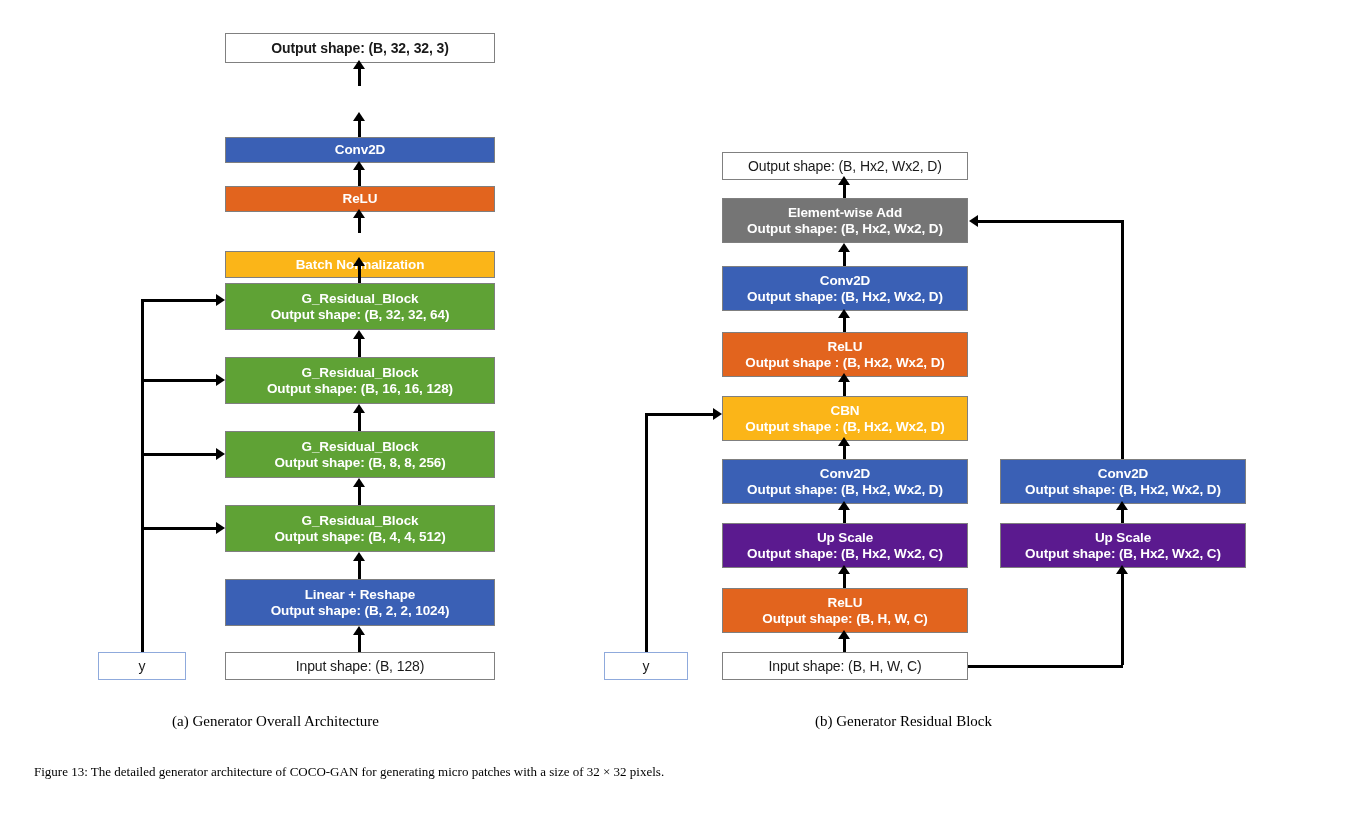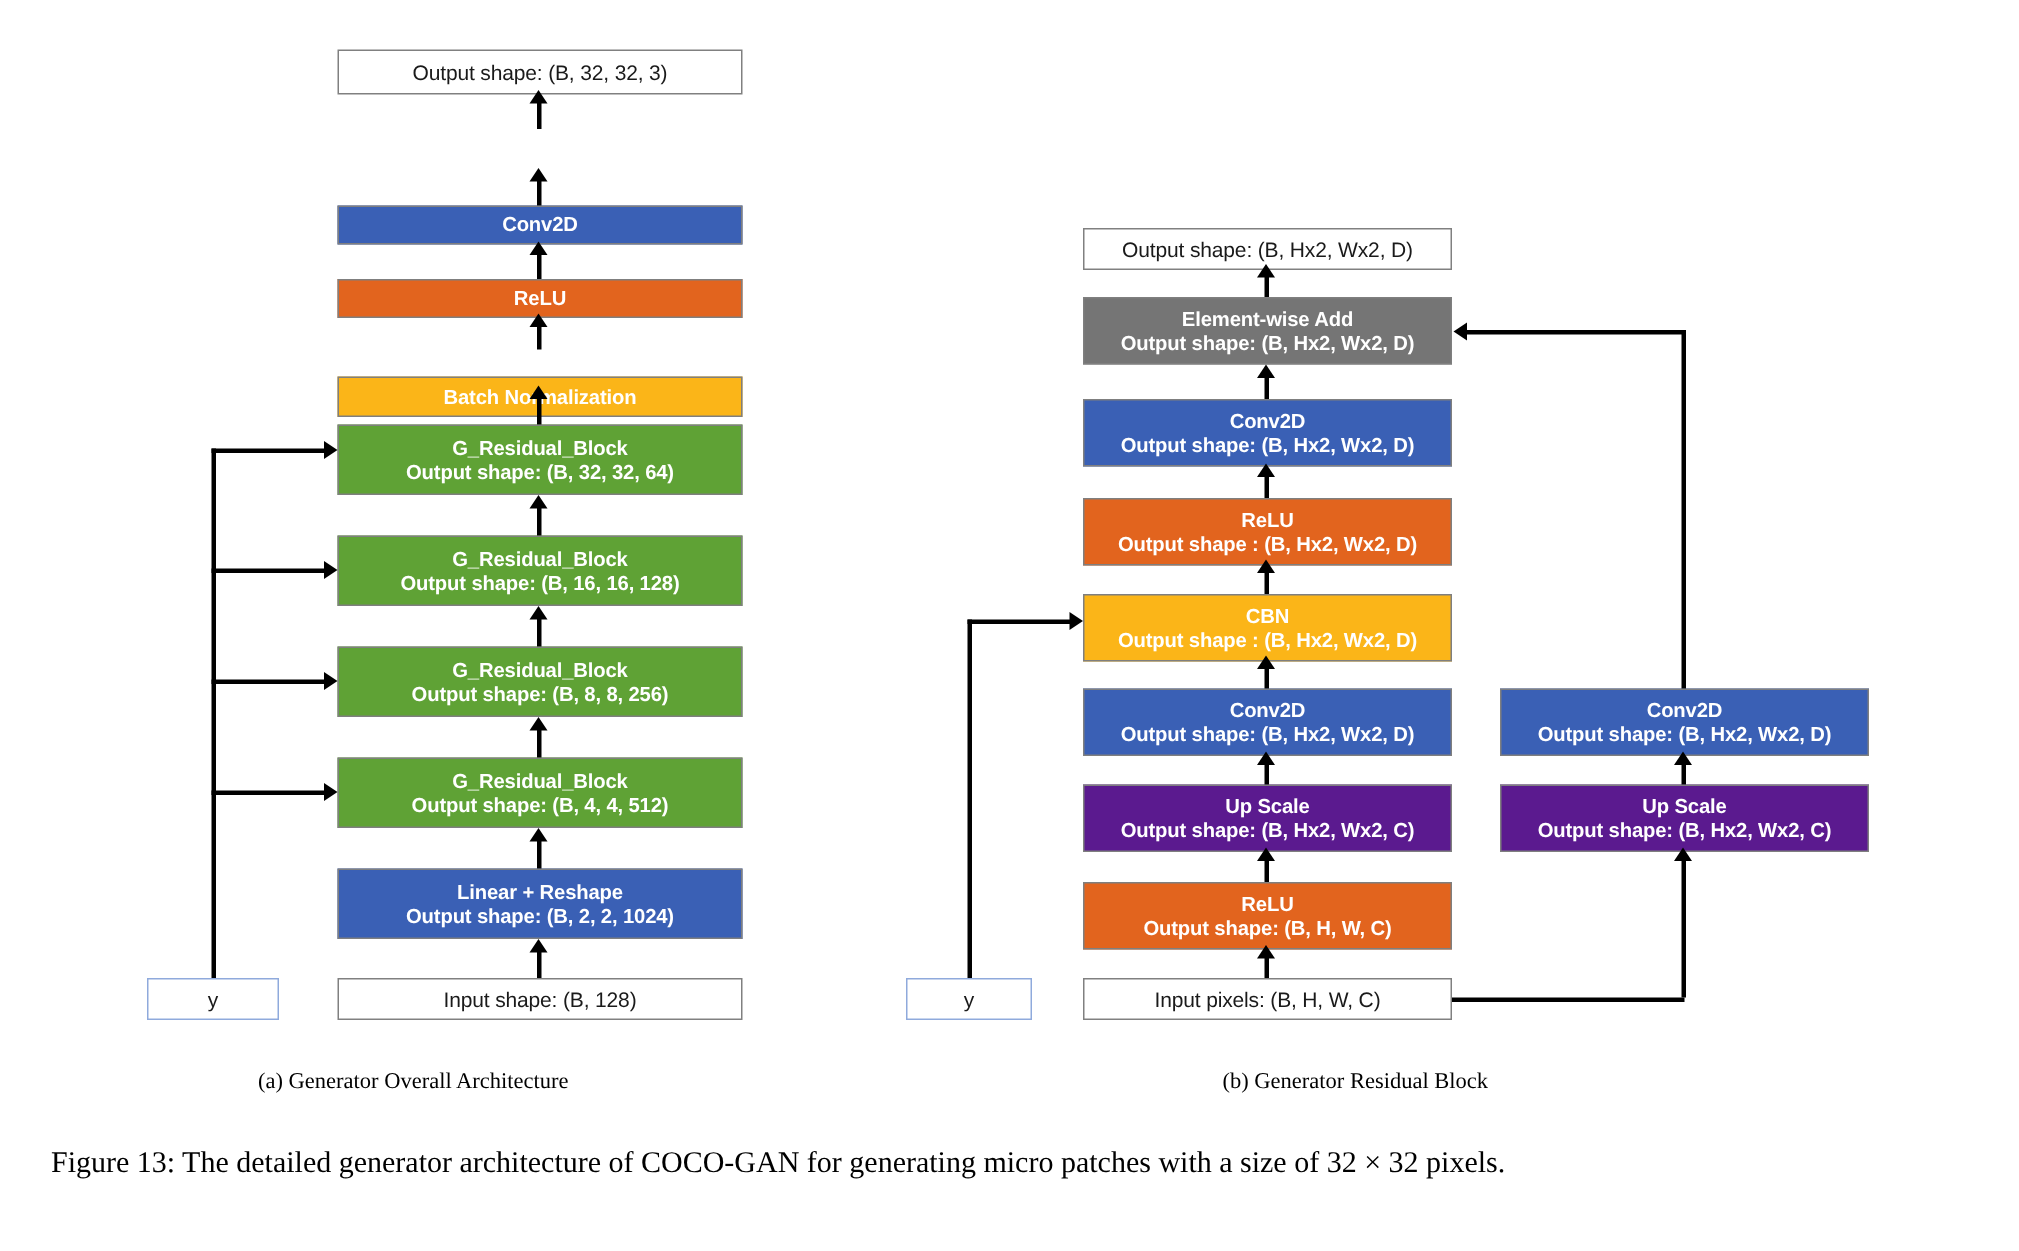--- a/index.html
+++ b/index.html
@@ -46,29 +46,29 @@
   .arr-right{border-top:6px solid transparent;border-bottom:6px solid transparent;border-left:9px solid #000;}
   .arr-left{border-top:6px solid transparent;border-bottom:6px solid transparent;border-right:9px solid #000;}
 
   
   .subcap{
     position:absolute;font-family:"Liberation Serif", serif;
     font-size:15px;color:#000;white-space:nowrap;
   }
   .figcap{
     position:absolute;font-family:"Liberation Serif", serif;
-    font-size:20px;color:#000;white-space:nowrap;left:34px;top:764px;
+    font-size:13px;color:#000;white-space:nowrap;left:34px;top:764px;
   }
 </style>
 </head>
 <body>
 
 <div class="canvas">
 
-  <div class="node white" style="left:225px;top:33px;width:270px;height:30px;">
+  <div class="node white" style="left:225px;top:33px;width:270px;height:30px;font-weight:bold;">
     <span class="l1">Output shape: (B, 32, 32, 3)</span>
   </div>
 
 
   <div class="node blue" style="left:225px;top:137px;width:270px;height:26px;">
     <span class="l1">Conv2D</span>
   </div>
 
   <div class="node orange" style="left:225px;top:186px;width:270px;height:26px;">
     <span class="l1">ReLU</span>
@@ -187,21 +187,21 @@
     <span class="l1">Up Scale</span>
     <span class="l2">Output shape: (B, Hx2, Wx2, C)</span>
   </div>
 
   <div class="node orange" style="left:722px;top:588px;width:246px;height:45px;">
     <span class="l1">ReLU</span>
     <span class="l2">Output shape: (B, H, W, C)</span>
   </div>
 
   <div class="node white" style="left:722px;top:652px;width:246px;height:28px;">
-    <span class="l1">Input pixels: (B, H, W, C)</span>
+    <span class="l1">Input shape: (B, H, W, C)</span>
   </div>
 
   <div class="node ybox" style="left:604px;top:652px;width:84px;height:28px;">
     <span class="l1">y</span>
   </div>
 
   <div class="node blue" style="left:1000px;top:459px;width:246px;height:45px;">
     <span class="l1">Conv2D</span>
     <span class="l2">Output shape: (B, Hx2, Wx2, D)</span>
   </div>

